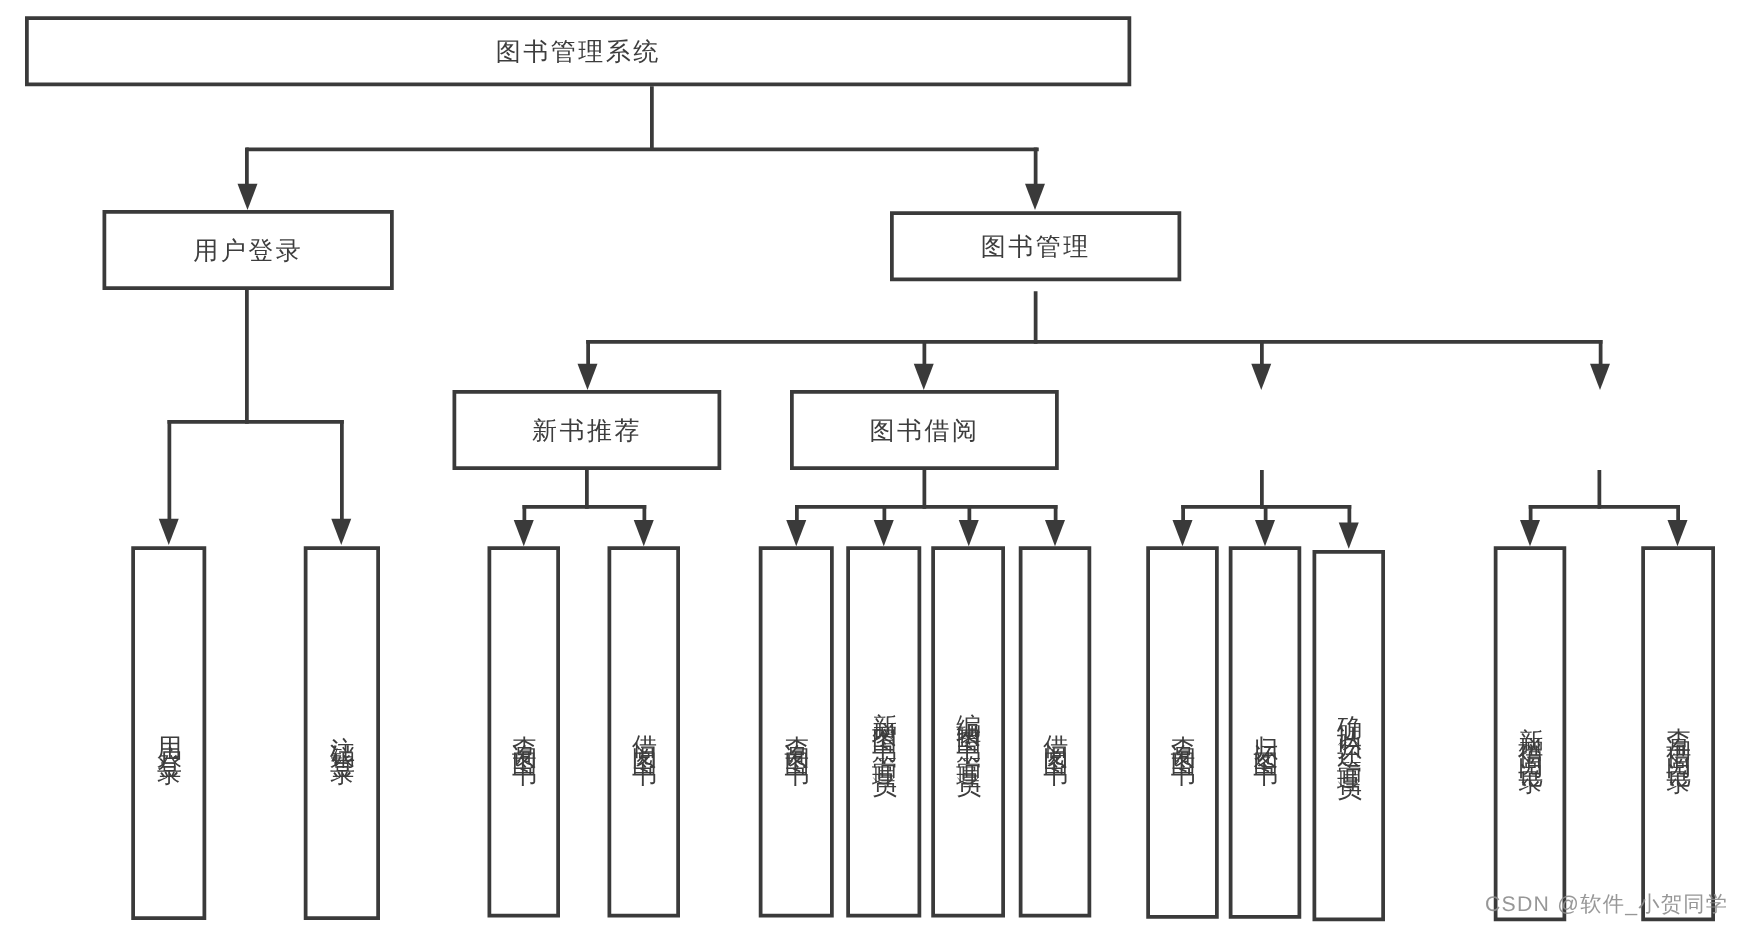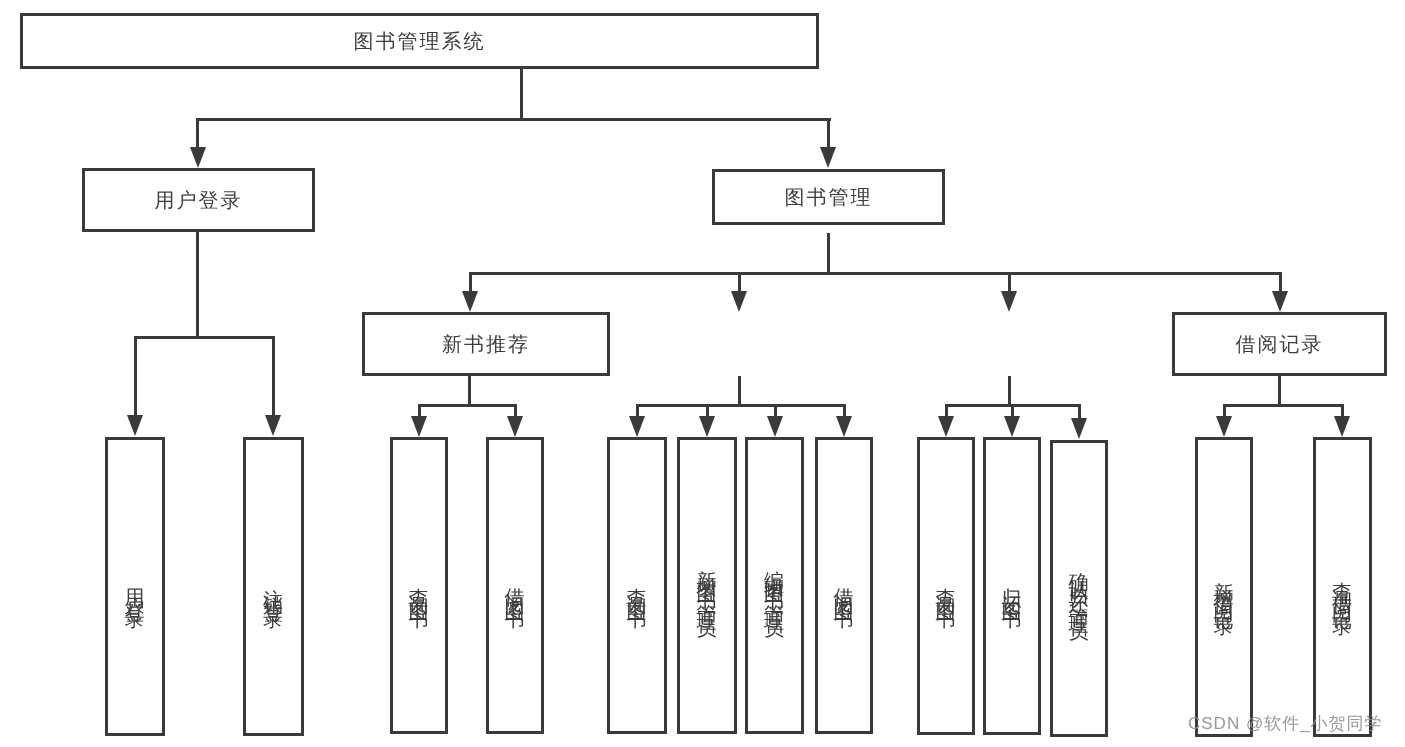--- a/index.html
+++ b/index.html
@@ -34,21 +34,21 @@
     position:absolute;left:1188px;top:712px;
     font-size:17px;letter-spacing:1px;color:rgba(140,140,140,0.9);
     white-space:nowrap;z-index:5;
   }
 </style>
 </head>
 <body>
 
 <div class="canvas">
 
-  <div class="node" style="left:20px;top:13px;width:799px;height:56px;">
+  <div class="node" style="left:20px;top:13px;width:885px;height:56px;">
     <span>图书管理系统</span>
   </div>
 
   <div class="vline" style="left:520px;top:69px;height:51px;"></div>
   <div class="hline" style="left:197px;top:118px;width:634px;"></div>
   <div class="vline" style="left:196px;top:118px;height:31px;"></div>
   <div class="arrow" style="left:190px;top:147px;"></div>
   <div class="vline" style="left:827px;top:118px;height:31px;"></div>
   <div class="arrow" style="left:820px;top:147px;"></div>
 
@@ -70,25 +70,25 @@
   <div class="hline" style="left:469px;top:272px;width:813px;"></div>
   <div class="vline" style="left:469px;top:272px;height:21px;"></div>
   <div class="arrow" style="left:462px;top:291px;"></div>
   <div class="vline" style="left:738px;top:272px;height:21px;"></div>
   <div class="arrow" style="left:731px;top:291px;"></div>
   <div class="vline" style="left:1008px;top:272px;height:21px;"></div>
   <div class="arrow" style="left:1001px;top:291px;"></div>
   <div class="vline" style="left:1279px;top:272px;height:21px;"></div>
   <div class="arrow" style="left:1272px;top:291px;"></div>
 
-  <div class="node" style="left:362px;top:312px;width:248px;height:64px;">
+  <div class="node" style="left:362px;top:312px;width:215px;height:64px;">
     <span>新书推荐</span>
   </div>
-  <div class="node" style="left:1172px;top:312px;width:215px;height:64px;">
-    <span>借阅记录</span>
+  <div class="node" style="left:632px;top:312px;width:215px;height:64px;">
+    <span>图书借阅</span>
   </div>
 
   <div class="vline" style="left:468px;top:376px;height:31px;"></div>
   <div class="hline" style="left:418px;top:404px;width:99px;"></div>
   <div class="vline" style="left:418px;top:404px;height:14px;"></div>
   <div class="arrow" style="left:411px;top:416px;"></div>
   <div class="vline" style="left:514px;top:404px;height:14px;"></div>
   <div class="arrow" style="left:507px;top:416px;"></div>
 
   <div class="vline" style="left:738px;top:376px;height:31px;"></div>

